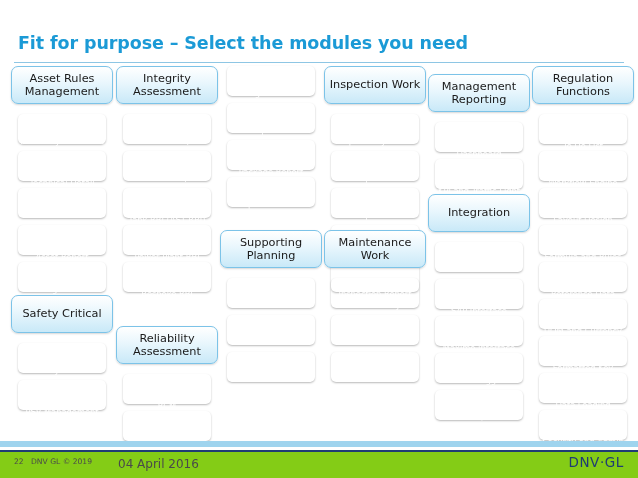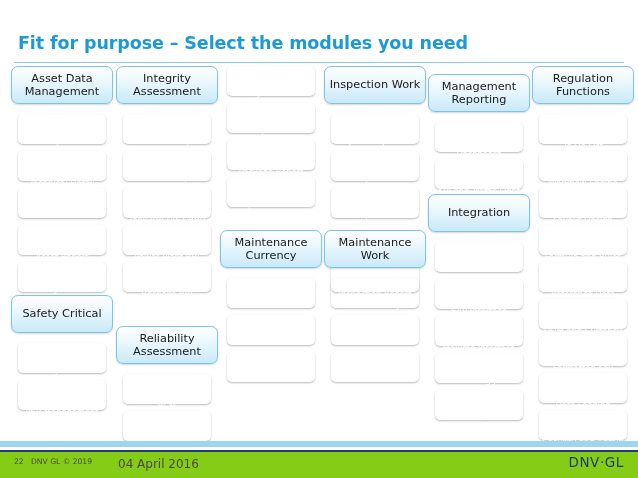--- a/index.html
+++ b/index.html
@@ -169,21 +169,21 @@
 </head>
 <body>
 
 <div id="slide-title">Fit for purpose – Select the modules you need</div>
 <div id="title-rule"></div>
 
 <div id="board">
     <div class="column col0">
       <div class="gap-block" style="position: absolute; left: 0px; width: 100%; top: 0px;">
         <div class="header-chip">
-          <span class="hc-text">Asset Data Management</span>
+          <span class="hc-text">Asset Rules Management</span>
         </div>
         <div class="module-chip">
           <span class="mc-text">Hierarchy and Asset Model</span>
         </div>
         <div class="module-chip">
           <span class="mc-text">Technical Detail</span>
         </div>
         <div class="module-chip">
           <span class="mc-text">Document and Drawing</span>
         </div>
@@ -252,21 +252,21 @@
         </div>
         <div class="module-chip">
           <span class="mc-text">Package Report</span>
         </div>
         <div class="module-chip">
           <span class="mc-text">Inspection Detail Scope</span>
         </div>
       </div>
       <div class="gap-block" style="position: absolute; left: 0px; width: 100%; top: 164px;">
         <div class="header-chip">
-          <span class="hc-text">Maintenance Currency</span>
+          <span class="hc-text">Supporting Planning</span>
         </div>
         <div class="module-chip">
           <span class="mc-text">PM &amp; TPM Scheduling</span>
         </div>
         <div class="module-chip">
           <span class="mc-text">Maintenance Packaging</span>
         </div>
         <div class="module-chip">
           <span class="mc-text">Maintenance Detail Scope</span>
         </div>

